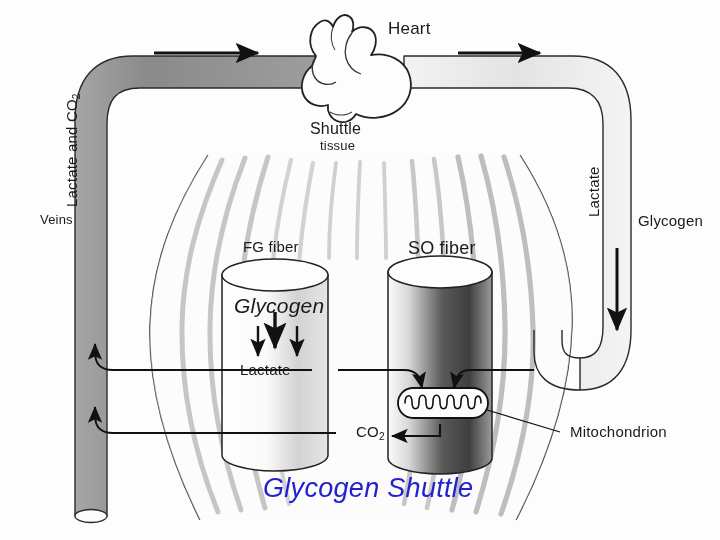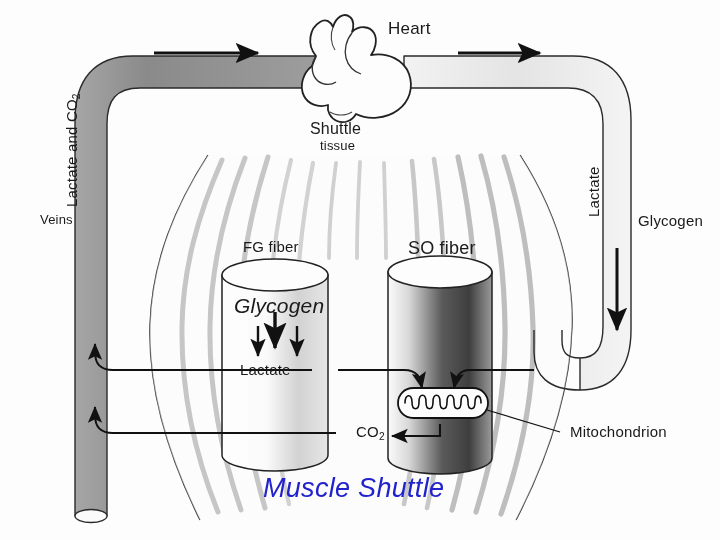--- a/index.html
+++ b/index.html
@@ -197,14 +197,14 @@
   <div class="lbl" style="left:234px;top:294px;font-size:21px;font-style:italic;">Glycogen</div>
 
   <div class="lbl" style="left:240px;top:361px;font-size:15px;">Lactate</div>
 
   <div class="lbl" style="left:340px;top:423px;font-size:15px;margin-left:16px;">
     <span>CO</span><sub>2</sub>
   </div>
 
   <div class="lbl" style="left:570px;top:423px;font-size:15px;text-align:center;">Mitochondrion</div>
 
-  <div class="title-shuttle" style="left:263px;top:473px;">Muscle Shuttle</div>
+  <div class="title-shuttle" style="left:263px;top:473px;">Glycogen Shuttle</div>
 </div>
 
 </body></html>

